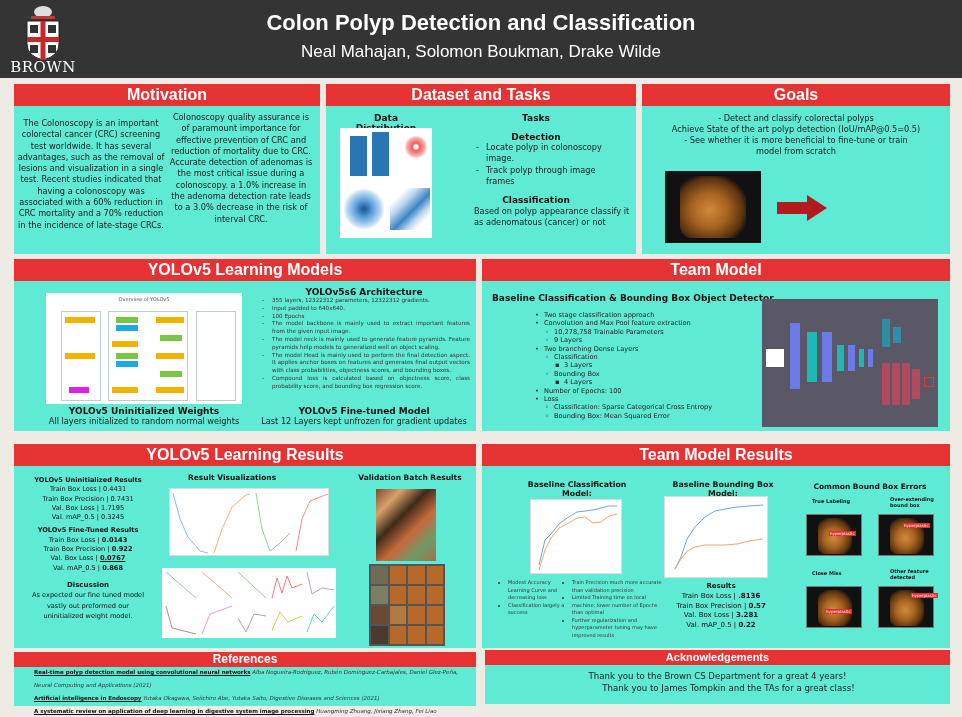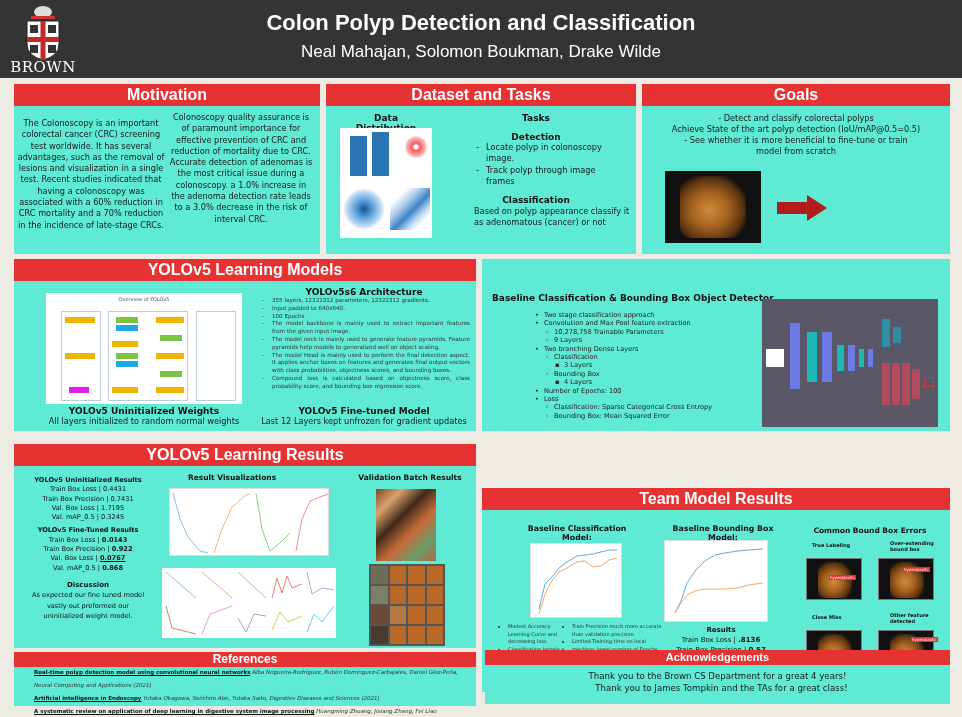--- a/index.html
+++ b/index.html
@@ -125,20 +125,21 @@
     <li>The model backbone is mainly used to extract important features from the given input image.</li>
     <li>The model neck is mainly used to generate feature pyramids. Feature pyramids help models to generalized well on object scaling.</li>
     <li>The model Head is mainly used to perform the final detection aspect. It applies anchor boxes on features and generates final output vectors with class probabilities, objectness scores, and bounding boxes.</li>
     <li>Compound loss is calculated based on objectness score, class probability score, and bounding box regression score.</li>
   </ul>
   <div class="h2" style="position:absolute;left:250px;top:147px;width:200px;">YOLOv5 Fine-tuned Model</div>
   <div class="txt" style="position:absolute;left:240px;top:157px;width:220px;">Last 12 Layers kept unfrozen for gradient updates</div>
 </div>
 
 <div class="panel" style="left:482px;top:259px;width:468px;height:172px;">
+  <div class="ph big">Team Model</div>
   <div class="h2" style="position:absolute;left:10px;top:34px;text-align:left;width:300px;">Baseline Classification &amp; Bounding Box Object Detector</div>
   <div style="position:absolute;left:52px;top:52px;width:230px;font-size:6.6px;line-height:8.4px;color:#222;" id="tm-list">
       <div style="padding-left: 10px; position: relative;"><span style="position: absolute; left: 1px;">•</span>Two stage classification approach</div>
       <div style="padding-left: 10px; position: relative;"><span style="position: absolute; left: 1px;">•</span>Convolution and Max Pool feature extraction</div>
       <div style="padding-left: 20px; position: relative;"><span style="position: absolute; left: 11px;">◦</span>10,278,758 Trainable Parameters</div>
       <div style="padding-left: 20px; position: relative;"><span style="position: absolute; left: 11px;">◦</span>9 Layers</div>
       <div style="padding-left: 10px; position: relative;"><span style="position: absolute; left: 1px;">•</span>Two branching Dense Layers</div>
       <div style="padding-left: 20px; position: relative;"><span style="position: absolute; left: 11px;">◦</span>Classification</div>
       <div style="padding-left: 30px; position: relative;"><span style="position: absolute; left: 21px;">▪</span>3 Layers</div>
       <div style="padding-left: 20px; position: relative;"><span style="position: absolute; left: 11px;">◦</span>Bounding Box</div>
@@ -225,21 +226,21 @@
       <div style="background:#b27a42"></div>
       <div style="background:#b8692a"></div>
       <div style="background:#b8692a"></div>
     <div style="background:#4a3a30"></div>
       <div style="background:#b8692a"></div>
       <div style="background:#b8692a"></div>
       <div style="background:#b8692a"></div>
   </div>
 </div>
 
-<div class="panel" style="left:482px;top:444px;width:468px;height:204px;margin-top:44px;">
+<div class="panel" style="left:482px;top:444px;width:468px;height:204px;">
   <div class="ph big">Team Model Results</div>
   <div class="h2" style="position:absolute;left:30px;top:36px;width:130px;font-size:7.8px;">Baseline Classification Model:</div>
   <div class="chart-box" style="left:48px;top:55px;width:92px;height:75px;">
     <svg width="92" height="75">
       <polyline points="8,65 14,40 20,34 28,24 36,18 46,12 54,11 62,10 70,8 78,6 86,6" stroke="#6aa8dc" fill="none"></polyline>
       <polyline points="8,70 14,50 20,38 28,28 36,24 46,18 54,17 62,23 70,22 78,16 86,14" stroke="#f6a66a" fill="none"></polyline>
     </svg>
   </div>
   <div class="h2" style="position:absolute;left:176px;top:36px;width:130px;font-size:7.8px;">Baseline Bounding Box Model:</div>
   <div class="chart-box" style="left:182px;top:52px;width:104px;height:82px;">
@@ -296,14 +297,14 @@
   <div style="position:absolute;left:20px;top:14px;width:440px;" id="ref-list">
       <div class="ref-line"><u>Real-time polyp detection model using convolutional neural networks</u><span style="font-style: italic;"> Alba Nogueira-Rodríguez,  Rubén Domínguez-Carbajales,  Daniel Glez-Peña, Neural Computing and Applications (2021)</span></div>
       <div class="ref-line"><u>Artificial intelligence in Endoscopy</u><span style="font-style: italic;"> Yutaka Okagawa, Seiichiro Abe, Yutaka Saito, Digestive Diseases and Sciences (2021)</span></div>
       <div class="ref-line"><u>A systematic review on application of deep learning in digestive system image processing</u><span style="font-style: italic;"> Huangming Zhuang,  Jixiang Zhang,  Fei Liao</span></div>
     </div>
 </div>
 
 <div class="panel" style="left:485px;top:650px;width:465px;height:54px;">
   <div class="ph small">Acknowledgements</div>
   <div class="txt" style="position:absolute;left:0;top:21px;width:465px;font-size:8.6px;">Thank you to the Brown CS Department for a great 4 years!</div>
-  <div class="txt" style="position:absolute;left:4px;top:33px;width:465px;font-size:8.6px;">Thank you to James Tompkin and the TAs for a great class!</div>
+  <div class="txt" style="position:absolute;left:11px;top:33px;width:465px;font-size:8.6px;">Thank you to James Tompkin and the TAs for a great class!</div>
 </div>
 
 </body></html>

